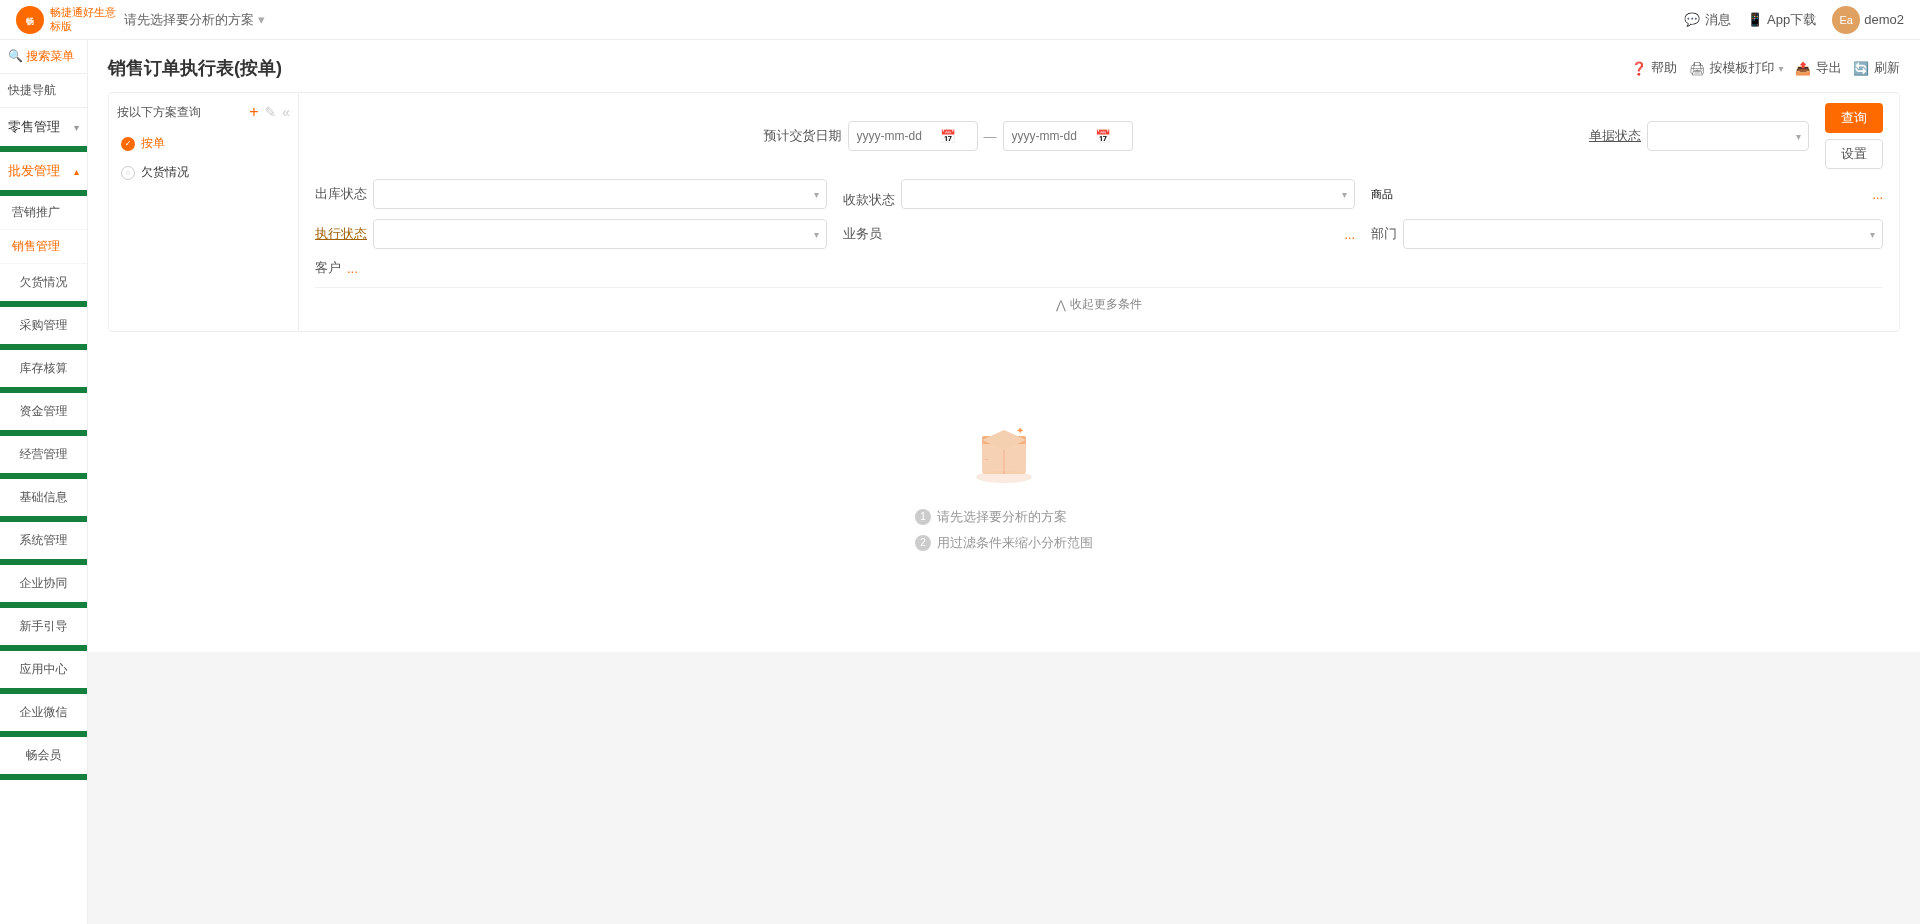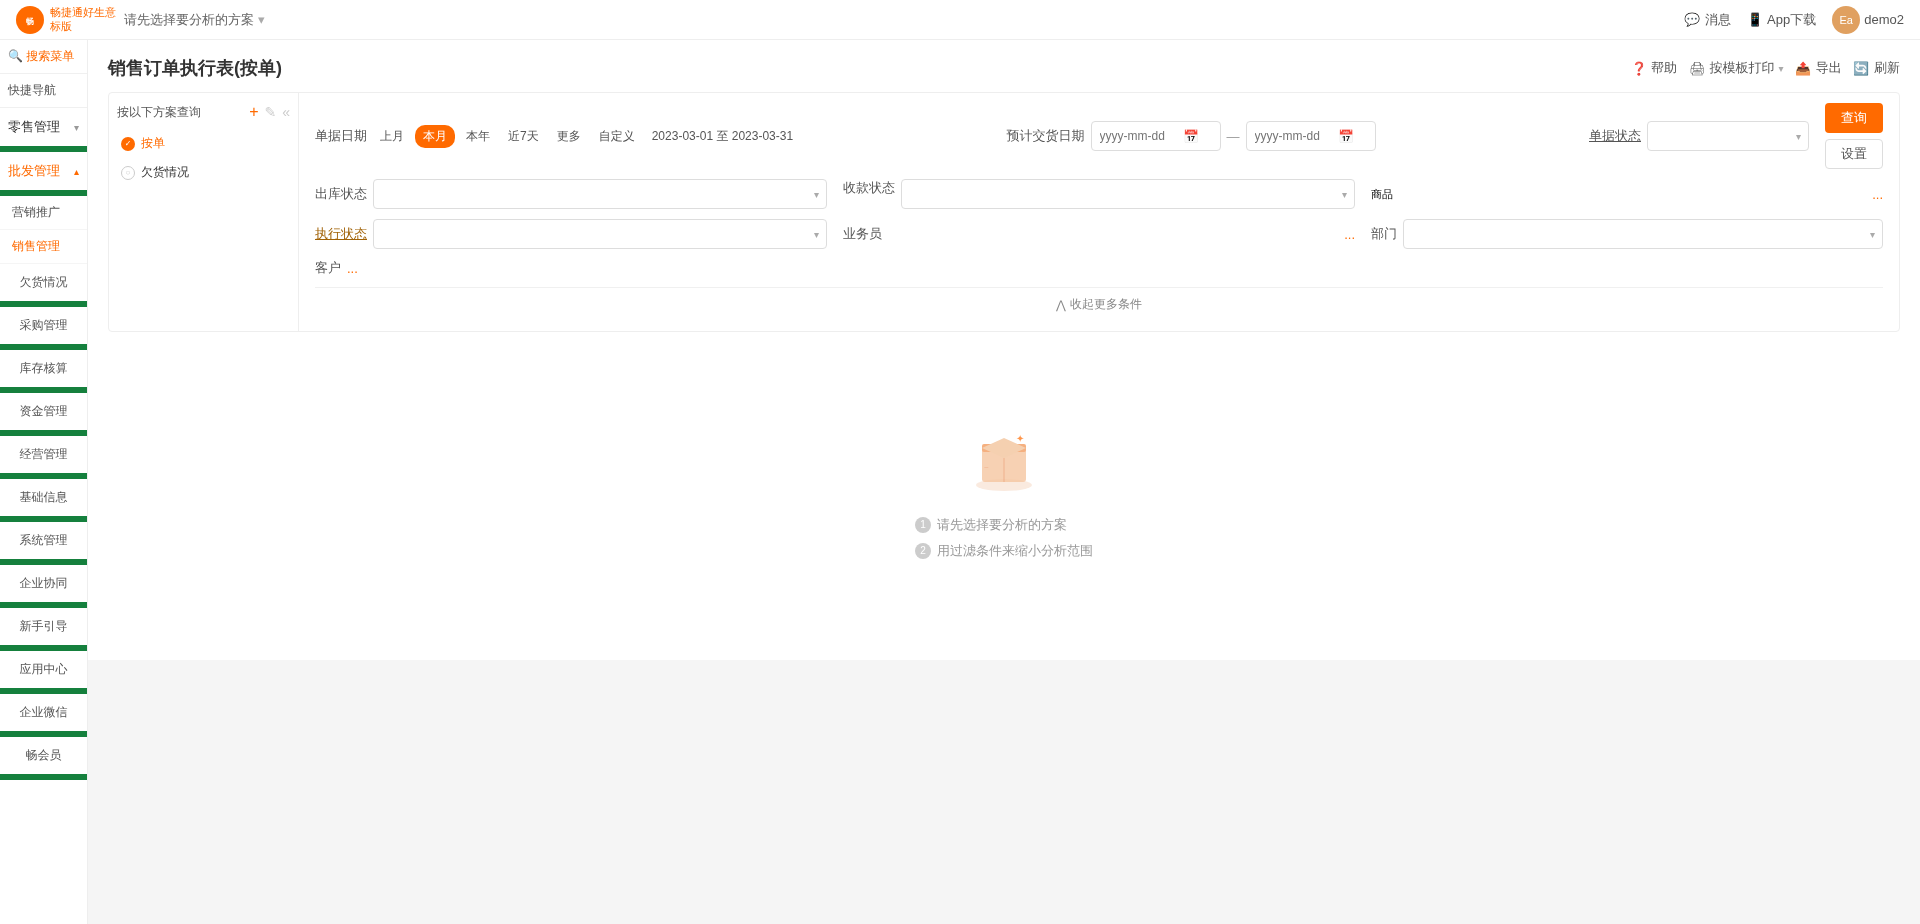--- a/index.html
+++ b/index.html
@@ -485,21 +485,21 @@
               <span>📤</span>
               <span>导出</span>
             </div>
             <div class="action-btn">
               <span>🔄</span>
               <span>刷新</span>
             </div>
           </div>
         </div>
 
-        <div style="display:flex;gap:0;background:#fff;border:1px solid #eee;border-radius:4px;margin-bottom:8px;">
+        <div style="display:flex;gap:0;background:#fff;border:1px solid #eee;border-radius:4px;">
 
           <div style="width:190px;border-right:1px solid #eee;padding:10px 8px;flex-shrink:0;">
             <div style="display:flex;align-items:center;justify-content:space-between;margin-bottom:8px;">
               <span style="font-size:12px;color:#555;">按以下方案查询</span>
               <div style="display:flex;gap:6px;align-items:center;">
                 <span style="color:#ff6a00;font-size:16px;cursor:pointer;font-weight:300;">+</span>
                 <span style="color:#ccc;font-size:14px;cursor:pointer;">✎</span>
                 <span style="color:#ccc;font-size:14px;cursor:pointer;">«</span>
               </div>
             </div>
@@ -510,32 +510,20 @@
             <div class="filter-scheme-item">
               <div class="scheme-dot2">○</div>
               <span>欠货情况</span>
             </div>
           </div>
 
           <div style="flex:1;padding:10px 16px;">
 
             <div style="display:flex;align-items:center;gap:8px;margin-bottom:10px;">
 
-              <div style="display:flex;align-items:center;gap:6px;">
-                <span style="font-size:13px;color:#555;white-space:nowrap;">单据日期</span>
-                <div class="date-quick-btns">
-                  <button class="date-quick-btn">上月</button>
-                  <button class="date-quick-btn active">本月</button>
-                  <button class="date-quick-btn">本年</button>
-                  <button class="date-quick-btn">近7天</button>
-                  <button class="date-quick-btn">更多</button>
-                  <button class="date-quick-btn">自定义</button>
-                </div>
-                <span style="font-size:12px;color:#555;">2023-03-01 至 2023-03-31</span>
-              </div>
 
               <div style="flex:1;"></div>
 
               <div style="display:flex;align-items:center;gap:6px;">
                 <span style="font-size:13px;color:#555;white-space:nowrap;">预计交货日期</span>
                 <div style="position:relative;display:flex;align-items:center;border:1px solid #ddd;border-radius:4px;height:30px;padding:0 8px;gap:4px;min-width:130px;">
                   <input type="text" style="border: none; outline: none; font-size: 12px; color: rgb(187, 187, 187); width: 80px;" placeholder="yyyy-mm-dd">
                   <span class="date-icon">📅</span>
                 </div>
                 <span class="date-sep">—</span>
@@ -562,21 +550,21 @@
             </div>
 
             <div style="display:flex;align-items:center;gap:16px;margin-bottom:10px;">
               <div style="display:flex;align-items:center;gap:6px;flex:1;">
                 <span style="font-size:13px;color:#555;white-space:nowrap;">出库状态</span>
                 <div style="position:relative;flex:1;">
                   <select class="filter-select"></select>
                   <span class="select-arrow">▾</span>
                 </div>
               </div>
-              <div style="display:flex;align-items:flex-start;gap:6px;flex:1;">
+              <div style="display:flex;align-items:flex-end;gap:6px;flex:1;">
                 <span style="font-size:13px;color:#555;white-space:nowrap;">收款状态</span>
                 <div style="position:relative;flex:1;">
                   <select class="filter-select"></select>
                   <span class="select-arrow">▾</span>
                 </div>
               </div>
               <div style="display:flex;align-items:center;gap:6px;flex:1;">
                 <span style="font-size:11px;color:#000000;white-space:nowrap;">商品</span>
                 <div style="flex:1;display:flex;align-items:center;justify-content:flex-end;">
                   <span class="dots-btn">...</span>

